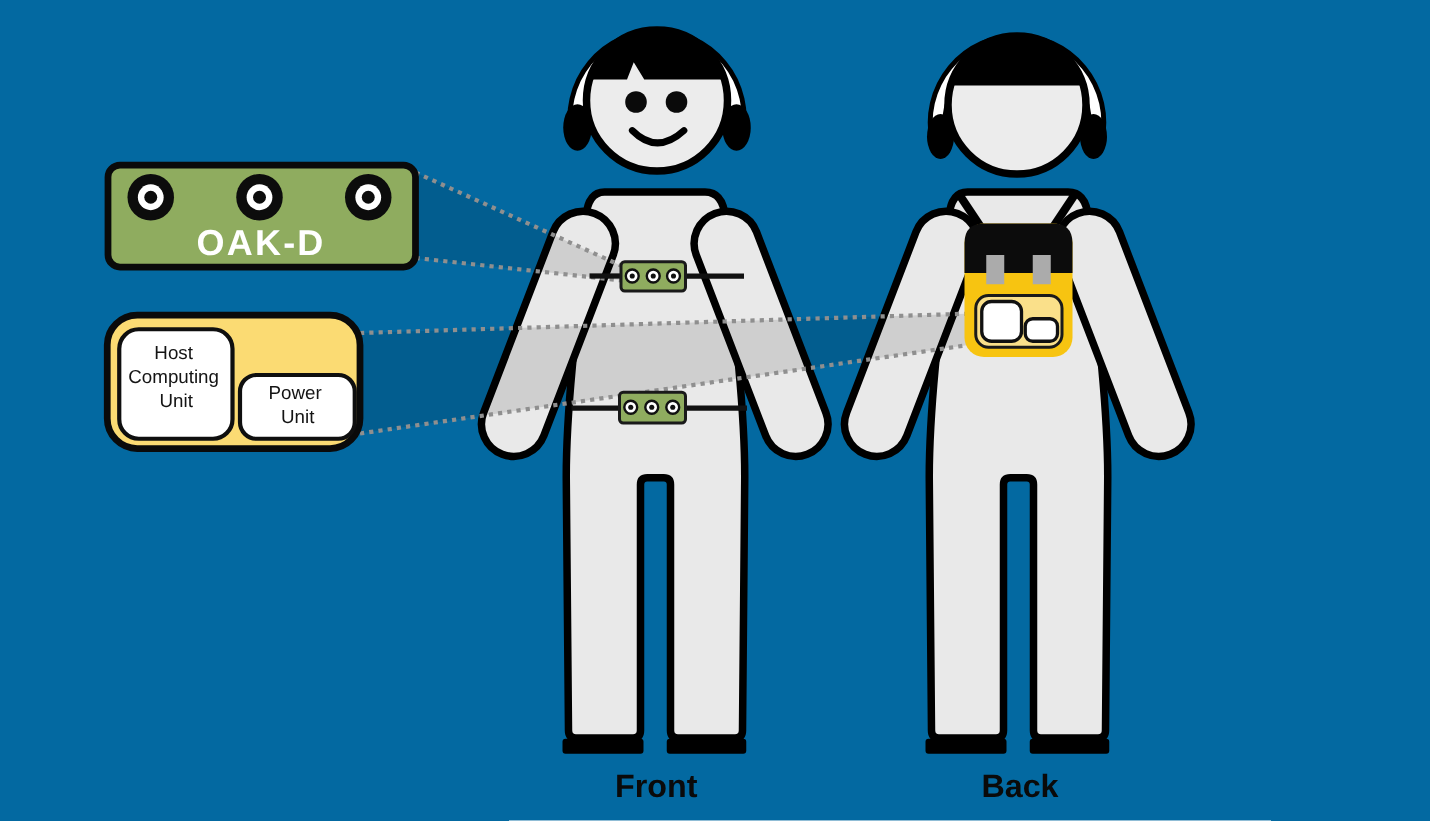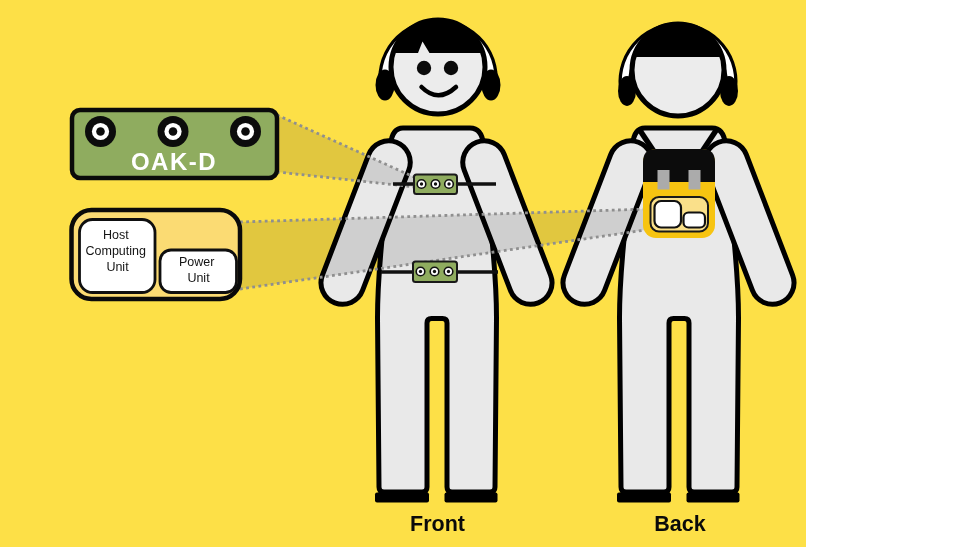--- a/index.html
+++ b/index.html
@@ -1,19 +1,19 @@
 <!DOCTYPE html>
 <html><head>
 <meta charset="utf-8">
 <style>
   html,body{margin:0;padding:0;background:#ffffff;}
   .canvas{
     position:relative;
-    width:806px;height:547px;
-    background:#fde047;
+    width:953px;height:547px;
+    background:#0369a1;
     overflow:hidden;
     font-family:"Liberation Sans", sans-serif;
     text-decoration:underline;
   }
   svg{display:block;}
   text{font-family:"Liberation Sans", sans-serif;}
   .callout-label{font-weight:bold;font-size:24px;letter-spacing:1.5px;fill:#ffffff;}
   .unit-label{font-size:12.5px;fill:#141414;}
   .view-label{font-weight:bold;font-size:21.5px;fill:#0a0a0a;}
 </style>

